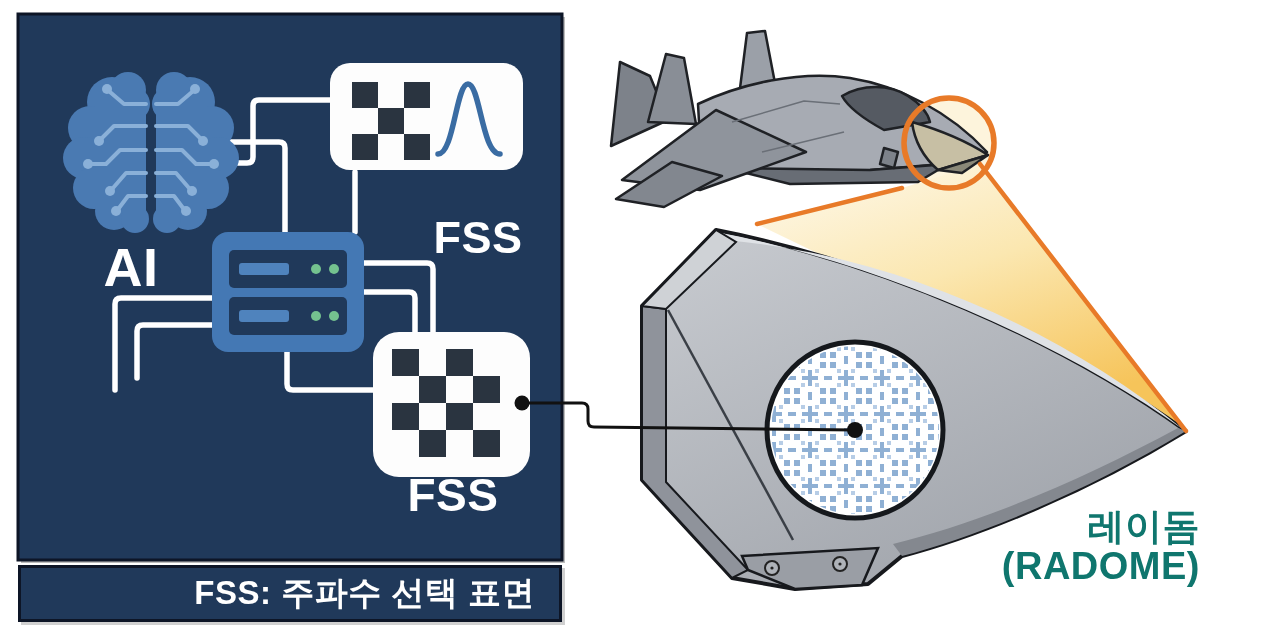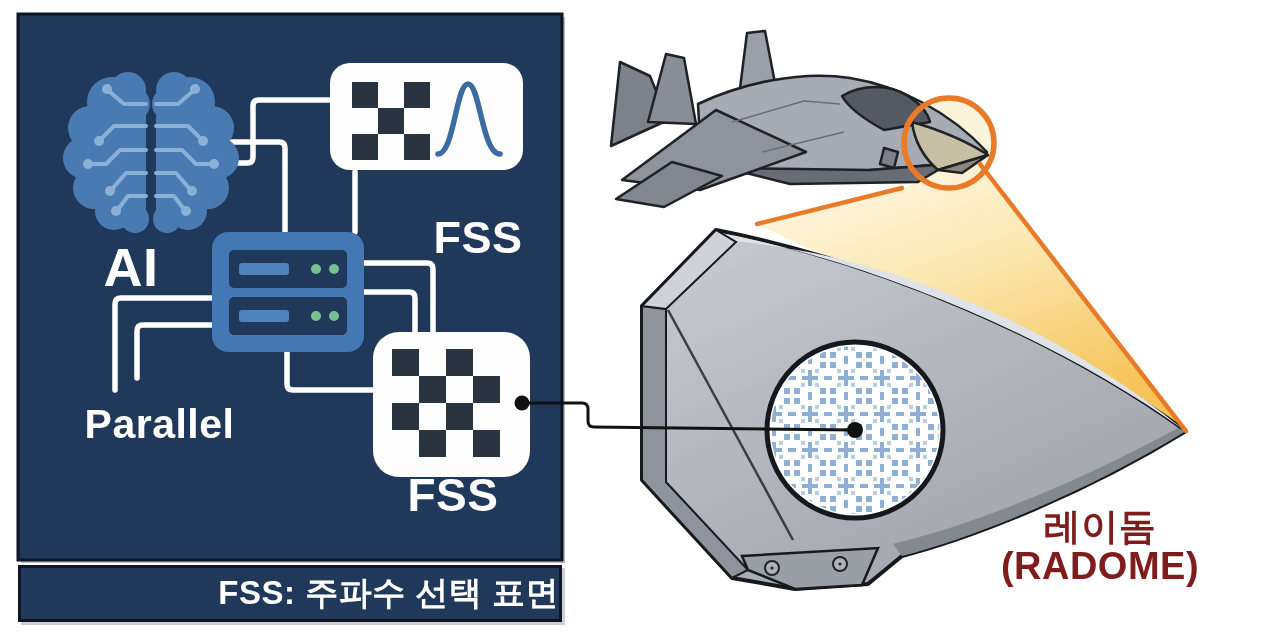--- a/index.html
+++ b/index.html
@@ -10,26 +10,26 @@
   .stage svg{position:absolute;left:0;top:0;}
   .txt{position:absolute;color:#ffffff;font-weight:bold;text-align:center;
        font-family:"Liberation Sans", sans-serif;letter-spacing:.5px;}
   .ai-label{left:92px;top:236px;width:78px;font-size:54px;}
   .fss-top-label{left:412px;top:212px;width:132px;font-size:45px;}
   .fss-bottom-label{left:388px;top:468px;width:130px;font-size:46px;}
   .parallel-label{left:12px;top:400px;width:295px;font-size:41px;line-height:1.18;}
   .caption-bar{
     position:absolute;left:18px;top:565px;width:544px;height:57px;
     background:#20395a;border:3px solid #0d1526;box-sizing:border-box;
-    display:flex;align-items:center;justify-content:flex-end;padding-right:0;
+    display:flex;align-items:center;justify-content:flex-end;padding-right:24px;
     box-shadow:3px 3px 0 rgba(120,120,120,.35);
   }
   .caption-text{color:#fff;font-weight:bold;font-size:33px;letter-spacing:.5px;
     font-family:"Liberation Sans", sans-serif;}
-  .radome-caption{left:1000px;top:508px;width:200px;color:#7f1d1d;}
+  .radome-caption{left:1000px;top:508px;width:200px;color:#0f766e;text-align:right;}
   .radome-caption .ko{font-size:37px;line-height:1.0;}
   .radome-caption .en{font-size:38px;line-height:1.15;}
 </style>
 </head>
 <body>
 
 <div class="stage">
 
 <svg width="1280" height="641" viewBox="0 0 1280 641">
   <defs>
@@ -220,21 +220,20 @@
     <path d="M 522,403 L 582,403 Q 588,403 588,409 L 588,421 Q 588,427 594,427 L 855,430" fill="none" stroke="#111111" stroke-width="3"></path>
     <circle cx="522" cy="403" r="7.5" fill="#111111"></circle>
     <circle cx="855" cy="430" r="8" fill="#111111"></circle>
   </g>
 </svg>
 
   <div class="txt ai-label">AI</div>
   <div class="txt fss-top-label">FSS</div>
   <div class="txt fss-bottom-label">FSS</div>
   <div class="txt parallel-label">
-    <div>Parallel</div>
   </div>
   <div class="caption-bar">
     <span class="caption-text">FSS: 주파수 선택 표면</span>
   </div>
   <div class="txt radome-caption">
     <div class="ko">레이돔</div>
     <div class="en">(RADOME)</div>
   </div>
 </div>
 

